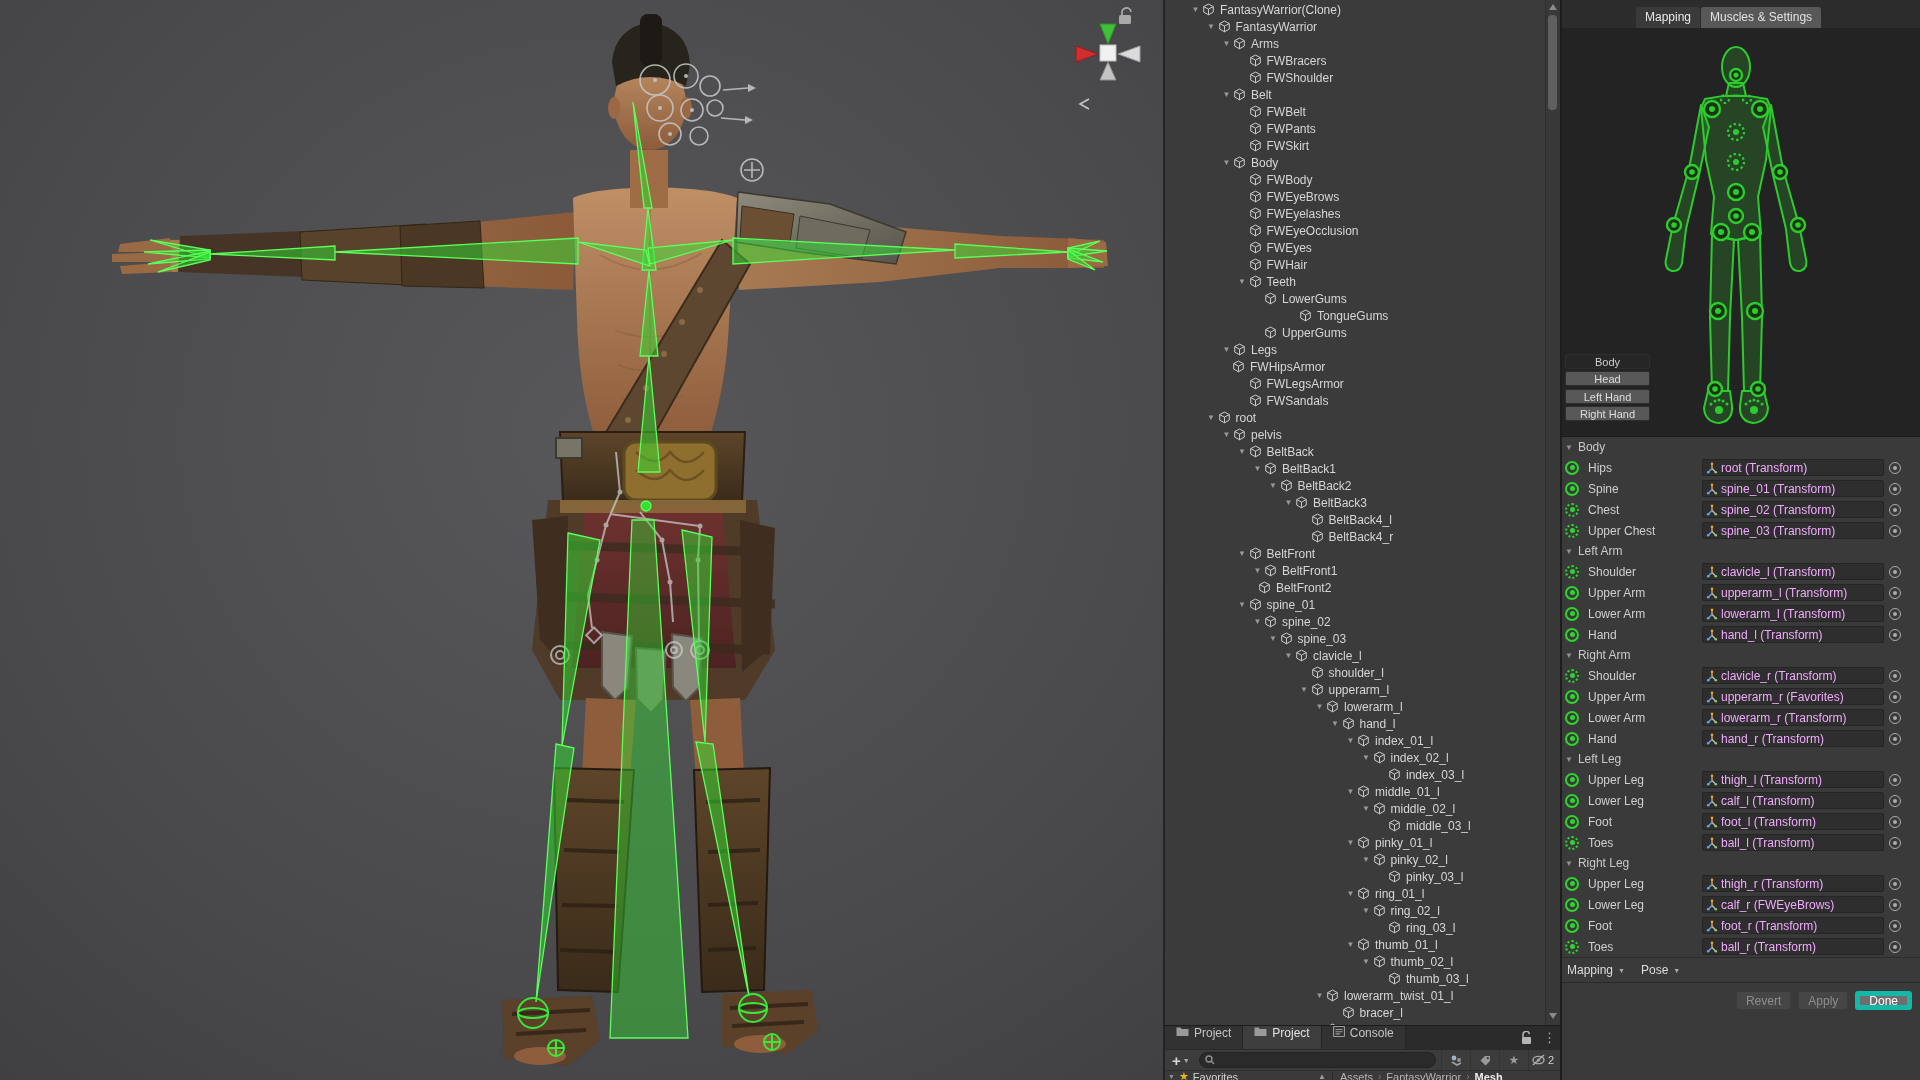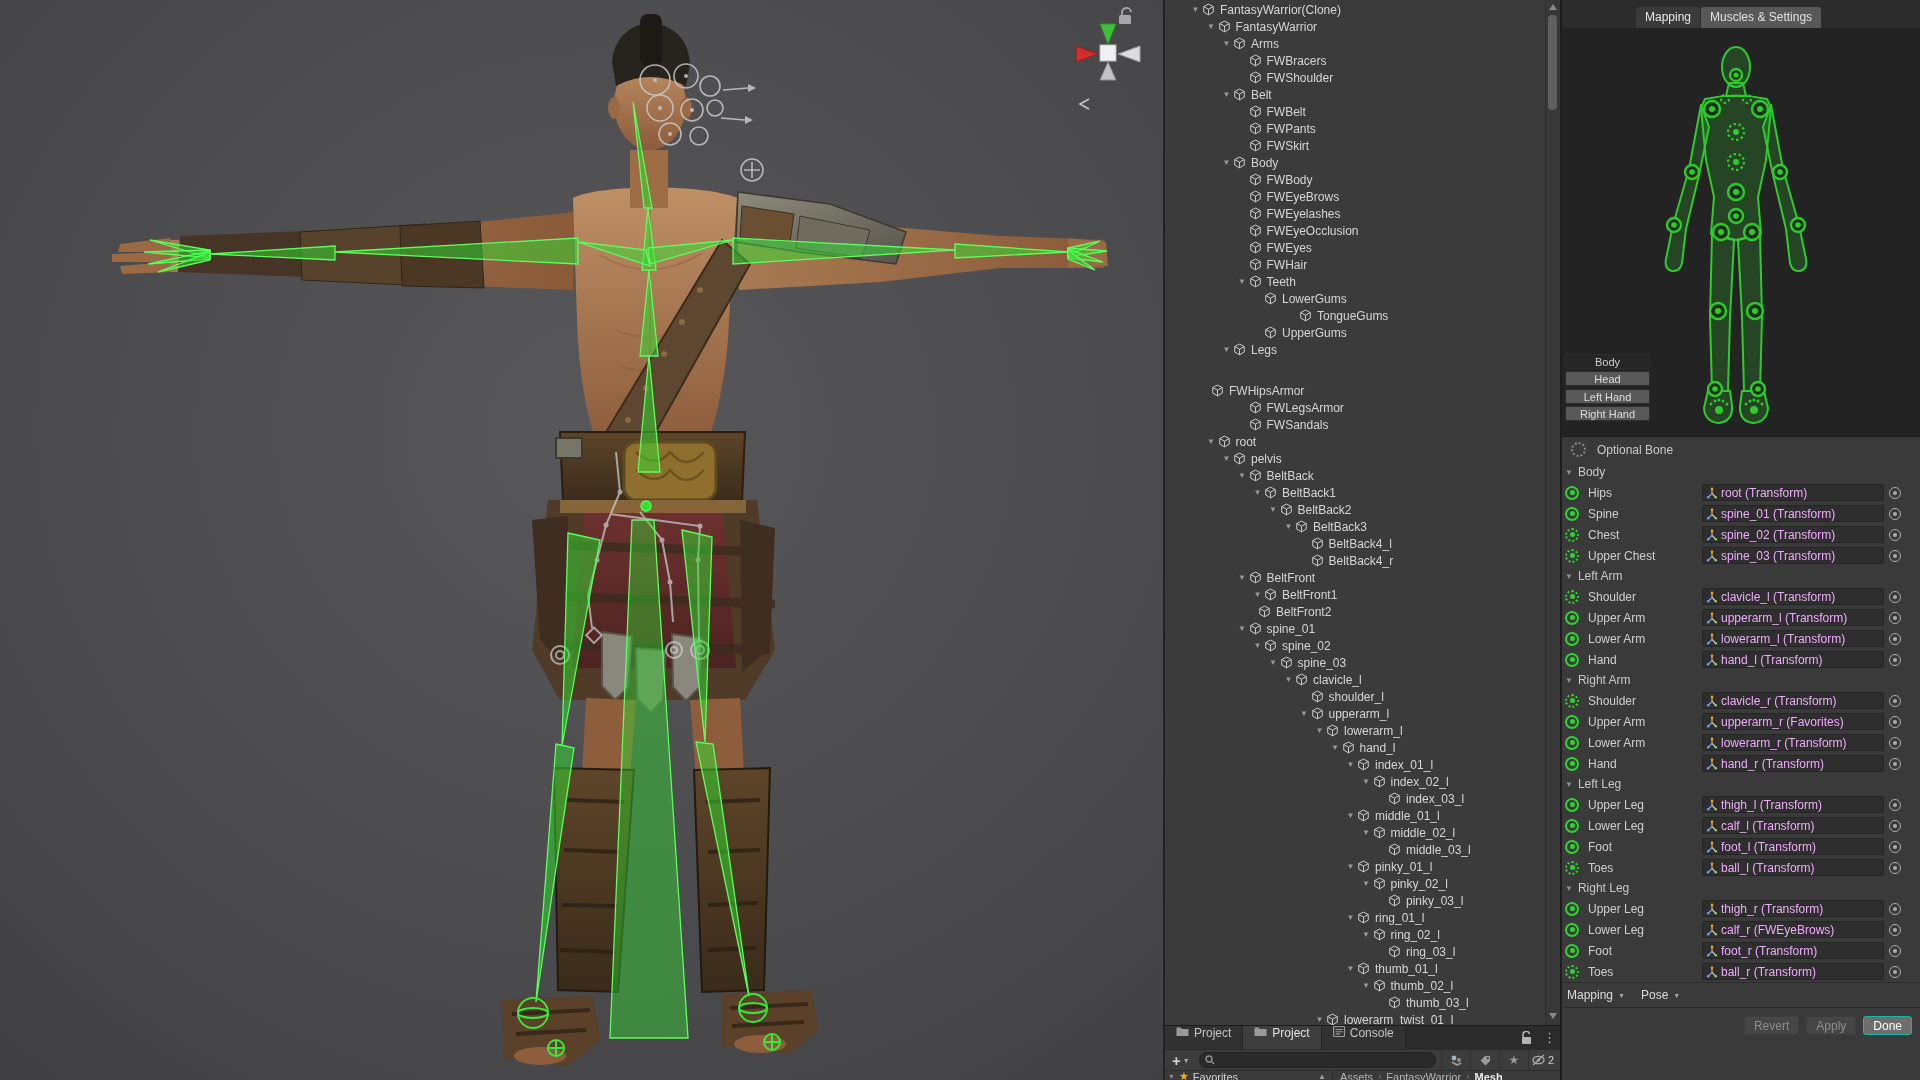--- a/index.html
+++ b/index.html
@@ -69,21 +69,21 @@
   .bfield{width:182px;height:17px;background:#2e2e2e;border:1px solid #252525;border-radius:2px;display:flex;align-items:center;gap:3px;padding:0 3px;box-sizing:border-box;flex:none;}
   .bfield .fval{font-size:12px;color:#f0abfc;white-space:nowrap;overflow:hidden;}
   .bpicker{width:12px;height:12px;margin-left:5px;border-radius:50%;border:1.5px solid #ababab;position:relative;box-sizing:border-box;flex:none;}
   .bpicker::after{content:"";position:absolute;left:50%;top:50%;width:4px;height:4px;margin:-2px 0 0 -2px;background:#ababab;border-radius:50%;}
   .map-footer{height:24px;border-top:1px solid #2c2c2c;border-bottom:1px solid #292929;display:flex;align-items:center;gap:16px;padding-left:5px;}
   .ddl{font-size:12px;color:#dcdcdc;display:flex;align-items:center;gap:5px;}
   .ddl .caret{font-size:7px;color:#a8a8a8;}
   .action-row{display:flex;justify-content:flex-end;gap:7px;padding:8px 8px 0 0;}
   .abtn{height:19px;padding:0 9px;font-size:12px;border-radius:3px;display:flex;align-items:center;box-sizing:border-box;}
   .abtn.disabled{background:#464646;color:#8d8d8d;border:1px solid #3c3c3c;}
-  .abtn.primary{background:#6e6e6e;color:#ffffff;border:1px solid #14b8a6;}
+  .abtn.primary{background:#6e6e6e;color:#ffffff;border:5px solid #14b8a6;}
 </style>
 </head>
 <body>
 
 <div id="root">
 
   <div class="scene">
     <svg width="1163" height="1080" viewBox="0 0 1163 1080">
       <defs>
         <radialGradient id="bgG" cx="52%" cy="40%" r="85%">
@@ -480,21 +480,21 @@
         </div>
         <div class="trow" style="padding-left: 55px;">
           <span class="fold">▼</span>
           <span class="cube">
             <svg width="13" height="13" viewBox="0 0 12 12">
               <path d="M6 1 L10.4 3.3 L10.4 8.4 L6 10.9 L1.6 8.4 L1.6 3.3 Z M1.6 3.3 L6 5.7 L10.4 3.3 M6 5.7 L6 10.9" fill="none" stroke="#cfcfcf" stroke-width="0.9" stroke-linejoin="round"></path>
             </svg>
           </span>
           <span class="tlabel">Legs</span>
         </div>
-        <div class="trow" style="padding-left: 33px; margin-top: 24px;">
+        <div class="trow" style="padding-left: 54px;">
           <span class="fold"></span>
           <span class="cube">
             <svg width="13" height="13" viewBox="0 0 12 12">
               <path d="M6 1 L10.4 3.3 L10.4 8.4 L6 10.9 L1.6 8.4 L1.6 3.3 Z M1.6 3.3 L6 5.7 L10.4 3.3 M6 5.7 L6 10.9" fill="none" stroke="#cfcfcf" stroke-width="0.9" stroke-linejoin="round"></path>
             </svg>
           </span>
           <span class="tlabel">FWHipsArmor</span>
         </div>
         <div class="trow" style="padding-left: 70.5px;">
           <span class="fold"></span>
@@ -1023,24 +1023,20 @@
         </g>
       </svg>
       <div id="part-buttons">
           <div class="part-btn selected" style="top: 325px;">Body</div>
           <div class="part-btn" style="top: 342px;">Head</div>
           <div class="part-btn" style="top: 360px;">Left Hand</div>
           <div class="part-btn" style="top: 377px;">Right Hand</div>
         </div>
     </div>
 
-    <div class="optrow">
-      <span class="opt-ic"></span>
-      <span class="optlabel">Optional Bone</span>
-    </div>
 
     <div class="bone-list">
         <div class="bsec">
           <span class="fold2">▼</span>
           <span>Body</span>
         </div>
         <div class="brow">
           <span class="bicon solid"></span>
           <span class="blabel">Hips</span>
           <div class="bfield">

